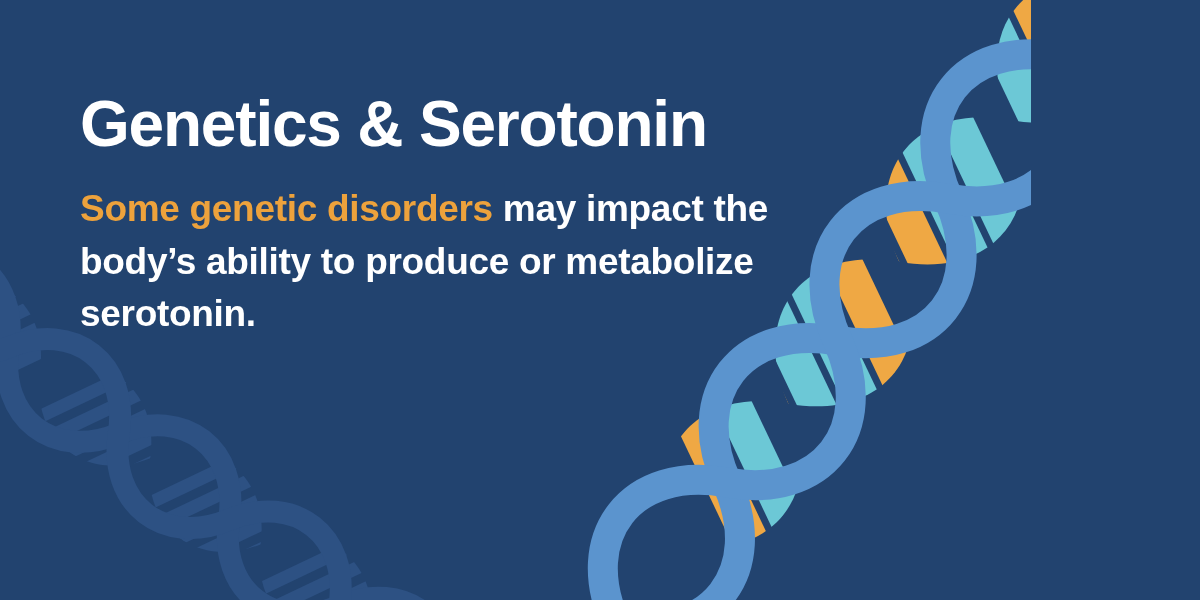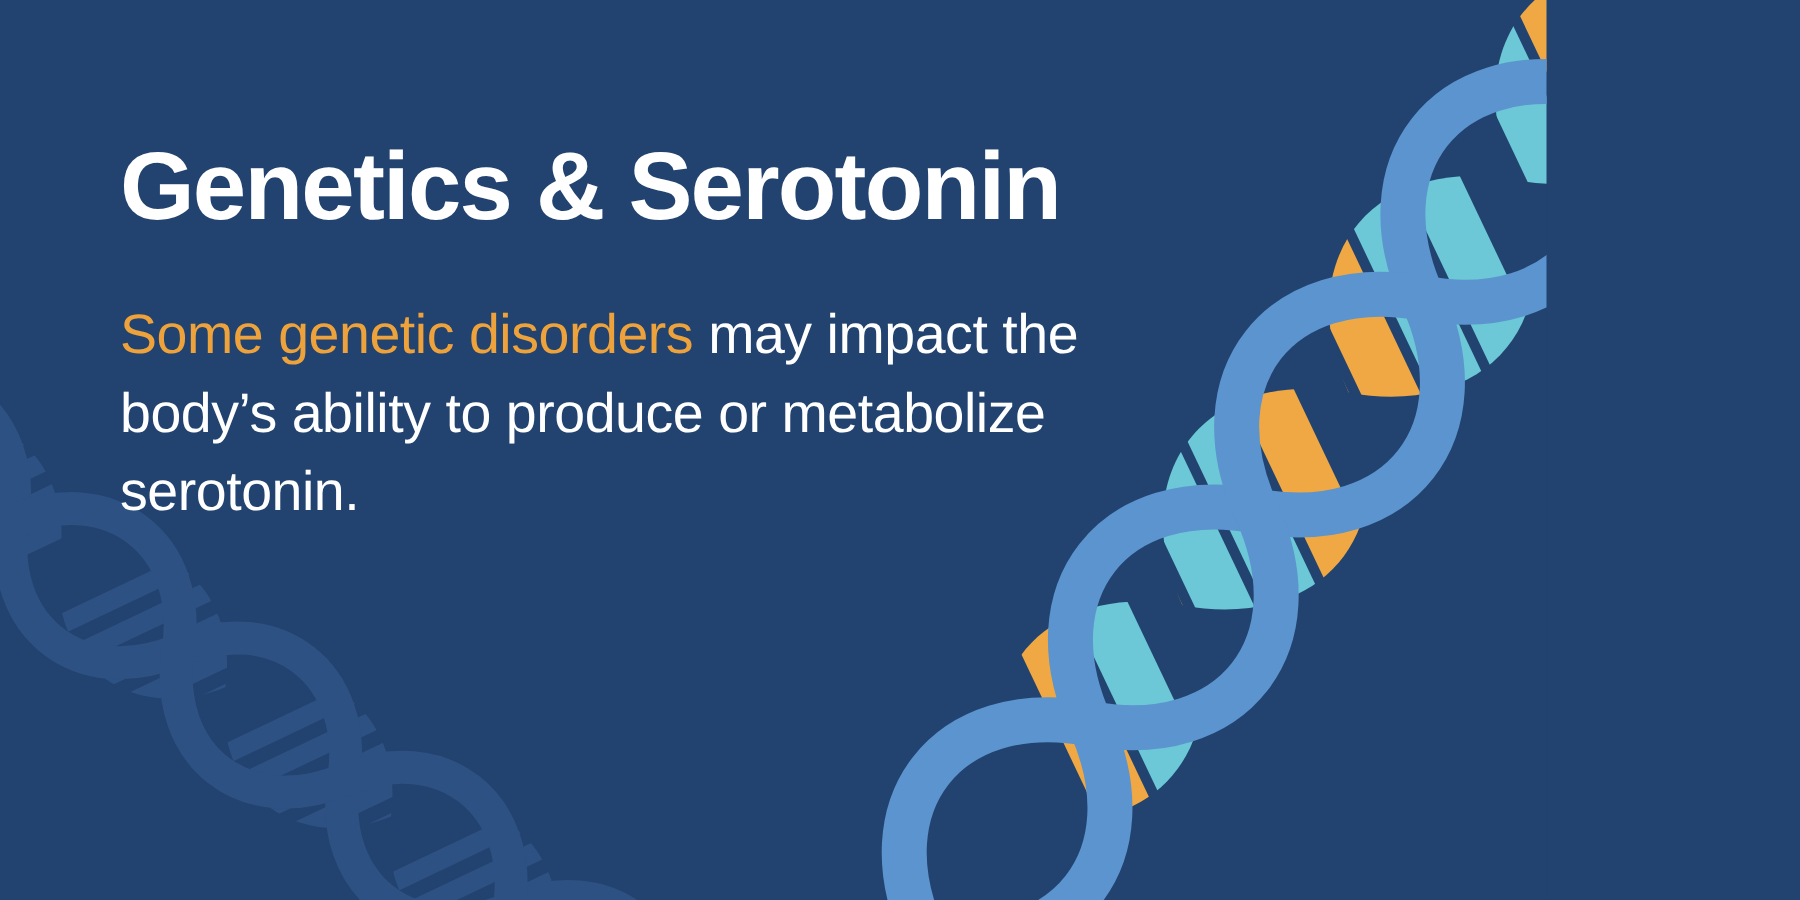--- a/index.html
+++ b/index.html
@@ -38,24 +38,24 @@
   }
   .title {
     color:#FFFFFF;
     font-size:64px;
     font-weight:bold;
     letter-spacing:-1.2px;
     line-height:1.02;
     white-space:nowrap;
   }
   .subtitle {
-    margin-top:40px;
+    margin-top:26px;
     color:#FFFFFF;
     font-size:37px;
-    font-weight:normal;
+    font-weight:bold;
     line-height:1.42;
     letter-spacing:-0.3px;
     max-width:730px;
   }
   .subtitle .accent { color:#EDA23C; }
 
   
   .logo {
     position:absolute;
     z-index:6;

